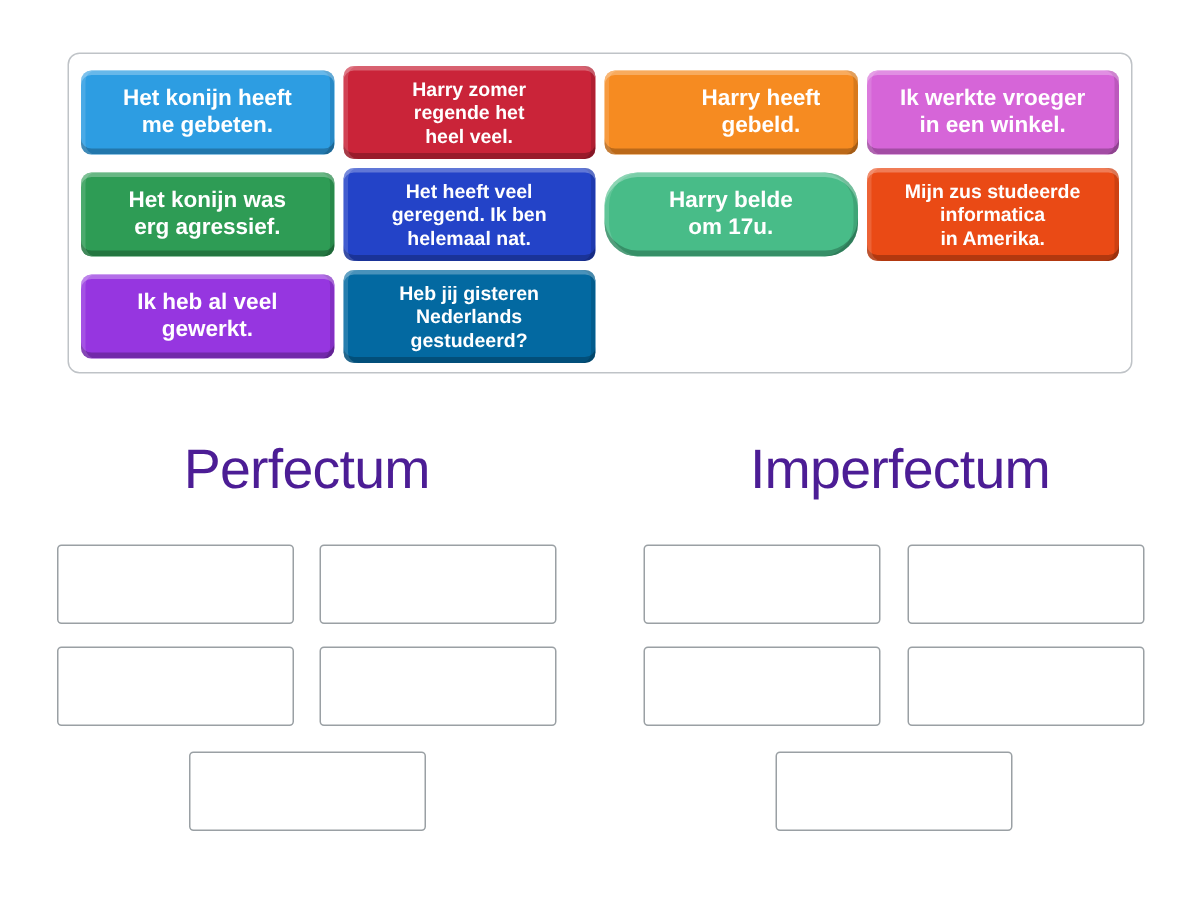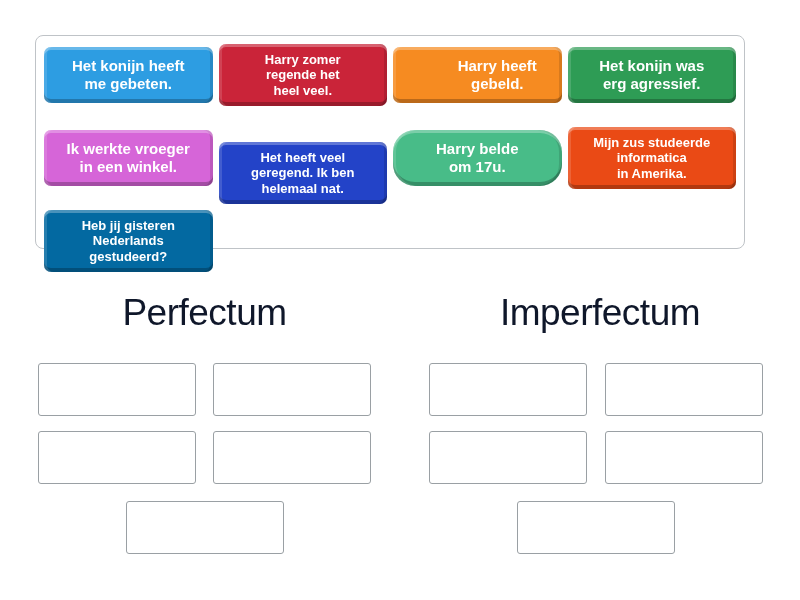--- a/index.html
+++ b/index.html
@@ -3,21 +3,21 @@
 <meta charset="utf-8">
 <style>
   html, body { margin:0; padding:0; background:#ffffff; }
   .stage {
     position:relative; width:800px; height:600px; background:#ffffff;
     font-family:"Liberation Sans", sans-serif; overflow:hidden;
   }
 
   
   .tray {
-    position:absolute; left:35px; top:35px; width:710px; height:214px;
+    position:absolute; left:45px; top:35px; width:710px; height:214px;
     border:1px solid #bfc3c7; border-radius:8px; background:#ffffff;
     box-sizing:border-box;
   }
   .tray-grid {
     position:absolute; left:8px; top:8px; right:8px; bottom:8px;
     display:grid; grid-template-columns:repeat(4, 1fr);
     grid-template-rows:repeat(3, 1fr); gap:6px;
   }
   .cell { display:flex; align-items:center; justify-content:center; }
   .tile {
@@ -31,21 +31,21 @@
       inset 3px 0 0 rgba(255,255,255,.14),
       inset 0 -4px 0 rgba(0,0,0,.24),
       inset -3px 0 0 rgba(0,0,0,.12);
   }
   .tile.short { height:56px; font-size:15px; }
   .tile.tall  { height:62px; font-size:13px; }
 
   
   .cat-title {
     position:absolute; top:292px; margin:0; font-weight:400;
-    font-size:37px; color:#0f172a; text-align:center;
+    font-size:37px; color:#4c1d95; text-align:center;
     letter-spacing:-0.5px;
   }
   .cat-title.left  { left:35px;  width:339px; }
   .cat-title.right { left:429px; width:342px; }
 
   
   .slot {
     position:absolute; width:158px; height:53px; background:#ffffff;
     border:1px solid #9aa0a4; border-radius:3px; box-sizing:border-box;
   }
@@ -64,43 +64,47 @@
       <div class="cell">
           <button class="tile tall" style="background-color: rgb(202, 36, 57);">Harry zomer
 regende het
 heel veel.</button>
         </div>
       <div class="cell">
           <button class="tile short" style="background-color: rgb(246, 139, 33); padding-left: 46px;">Harry heeft
 gebeld.</button>
         </div>
       <div class="cell">
+          <button class="tile short" style="background-color: rgb(214, 101, 216);">Ik werkte vroeger
+in een winkel.</button>
+        </div>
+
+      <div class="cell">
           <button class="tile short" style="background-color: rgb(46, 156, 85);">Het konijn was
 erg agressief.</button>
         </div>
-
       <div class="cell">
-          <button class="tile short" style="background-color: rgb(214, 101, 216);">Ik werkte vroeger
-in een winkel.</button>
-        </div>
-      <div class="cell">
-          <button class="tile tall" style="background-color: rgb(35, 67, 200); margin-top: 30px;">Het heeft veel
+          <button class="tile tall" style="background-color: rgb(35, 67, 200);">Het heeft veel
 geregend. Ik ben
 helemaal nat.</button>
         </div>
       <div class="cell">
           <button class="tile short" style="background-color: rgb(72, 188, 136); border-radius: 22px;">Harry belde
 om 17u.</button>
         </div>
       <div class="cell">
           <button class="tile tall" style="background-color: rgb(234, 74, 21);">Mijn zus studeerde
 informatica
 in Amerika.</button>
         </div>
 
+      <div class="cell">
+          <button class="tile short" style="background-color: rgb(150, 54, 224);">Ik heb al veel
+gewerkt.</button>
+        </div>
       <div class="cell">
           <button class="tile tall" style="background-color: #0369a1;">Heb jij gisteren
 Nederlands
 gestudeerd?</button>
         </div>
       <div class="cell"></div>
       <div class="cell"></div>
     </div>
   </div>
 

